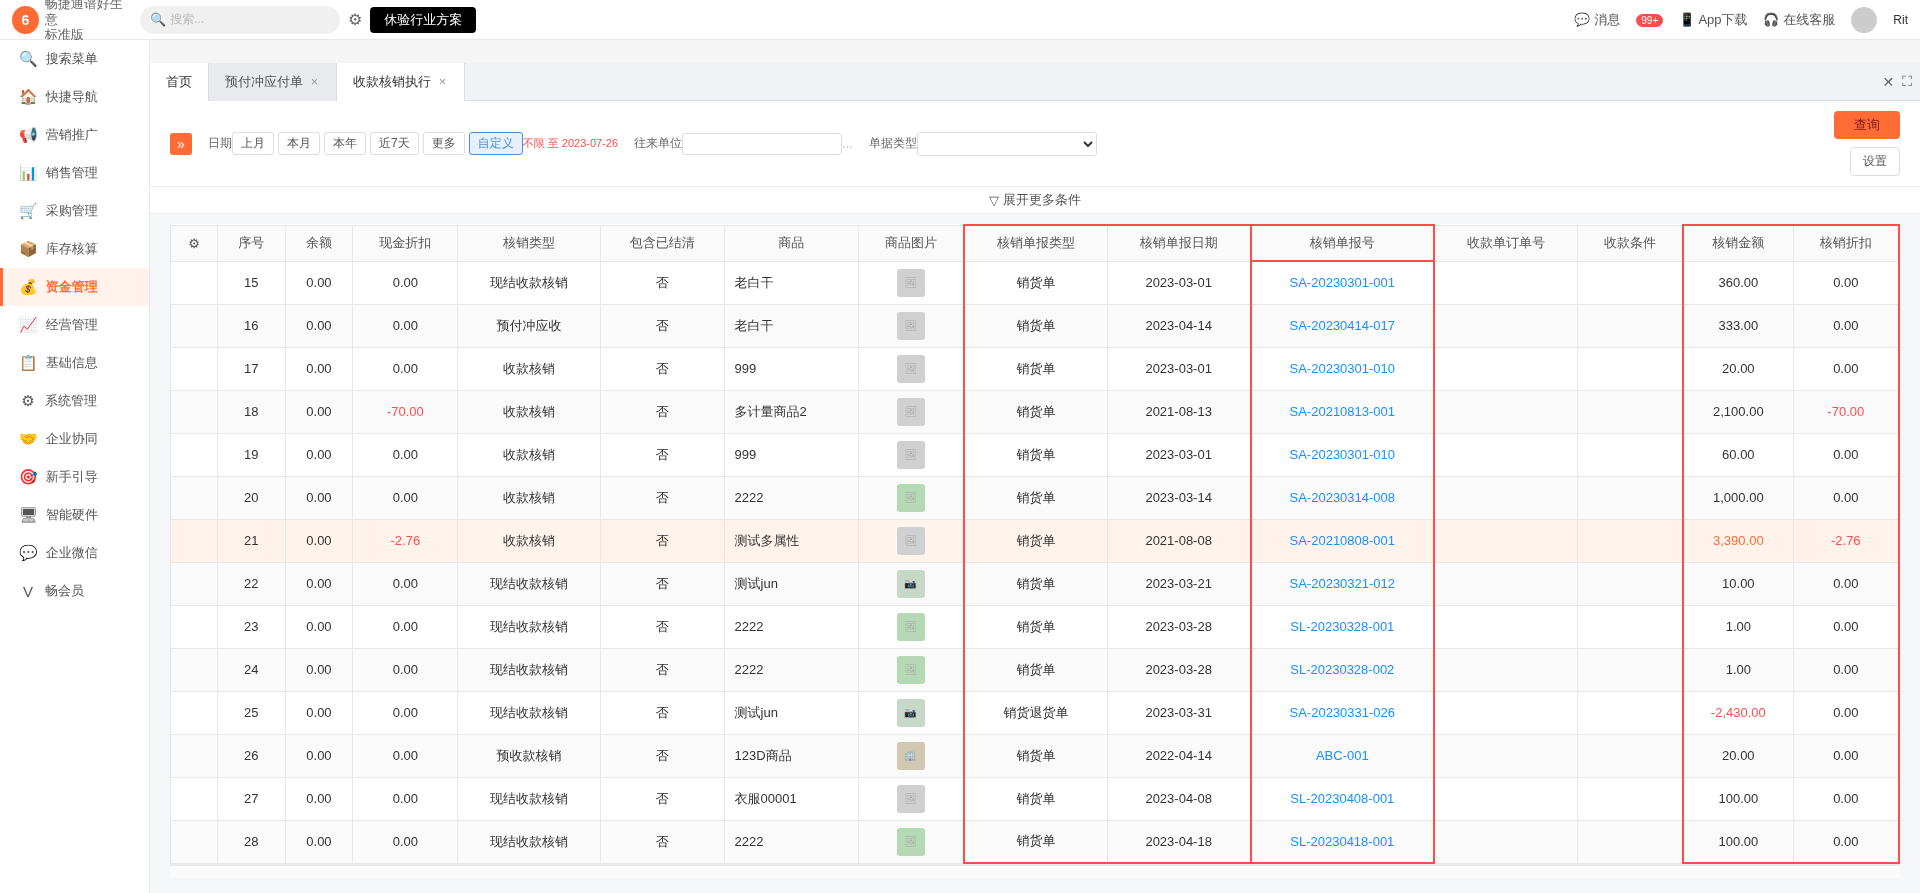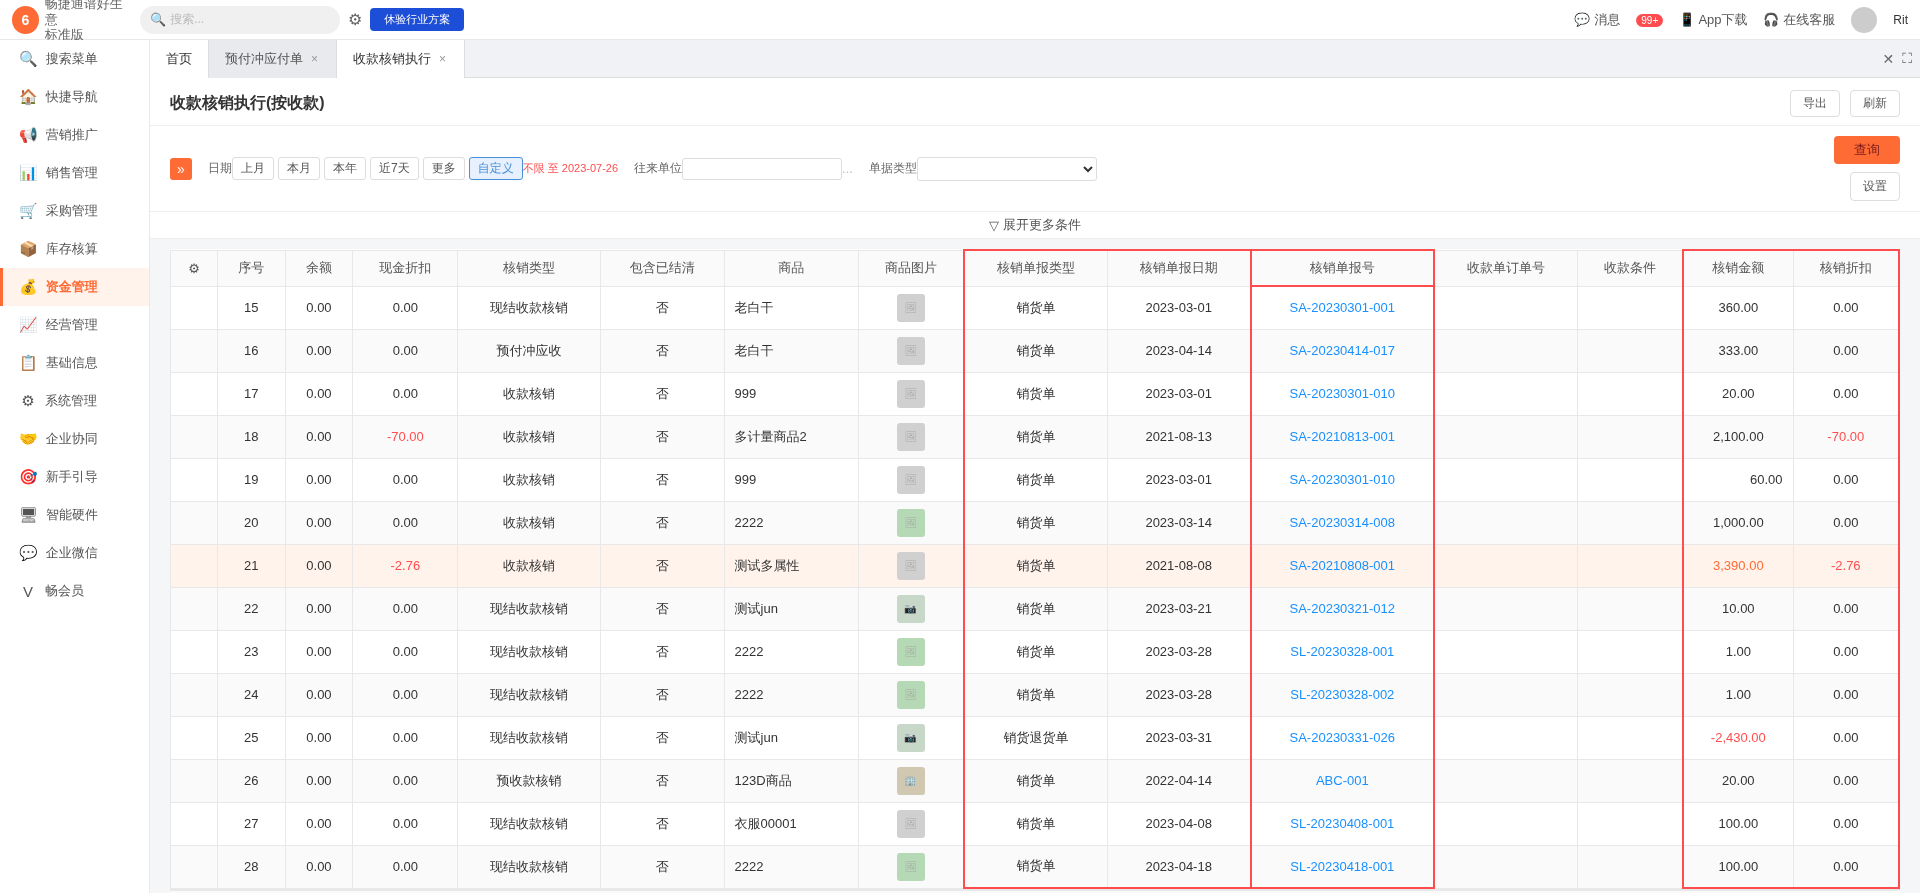--- a/index.html
+++ b/index.html
@@ -35,26 +35,26 @@
       height: 28px;
       background: #f0f0f0;
       border-radius: 14px;
       display: flex; align-items: center;
       padding: 0 10px;
       color: #aaa;
       font-size: 12px;
     }
     .top-bar-actions { margin-left: auto; display: flex; align-items: center; gap: 12px; }
     .btn-industry {
-      background: #1d4ed8;
+      background: #000000;
       color: #fff;
       border: none;
       border-radius: 4px;
       padding: 4px 14px;
-      font-size: 11px;
+      font-size: 13px;
       cursor: pointer;
     }
     .top-right-items { display: flex; align-items: center; gap: 16px; color: #555; font-size: 12px; }
     .badge-red {
       background: #ff4d4f;
       color: #fff;
       border-radius: 8px;
       padding: 1px 5px;
       font-size: 10px;
       margin-left: 16px;
@@ -81,21 +81,21 @@
       padding: 10px 16px;
       cursor: pointer;
       color: #555;
       font-size: 13px;
       border-left: 3px solid transparent;
     }
     .sidebar-item.active { background: #fff3ec; color: #ff6b35; border-left-color: #ff6b35; font-weight: bold; }
     .sidebar-icon { font-size: 15px; min-width: 18px; text-align: center; }
 
     
-    .main-content { flex: 1; display: flex; flex-direction: column; overflow: hidden; }
+    .main-content { flex: 1; display: flex; flex-direction: column; overflow: hidden; margin-top: 23px; }
 
     
     .tab-bar {
       display: flex;
       align-items: center;
       background: #f0f2f5;
       border-bottom: 1px solid #ddd;
       padding: 0 0 0 0;
       height: 38px;
     }
@@ -428,27 +428,20 @@
           <span class="tab-close">×</span>
         </div>
         <div class="tab-bar-right">
           <span class="tab-bar-icon">✕</span>
           <span class="tab-bar-icon">⛶</span>
         </div>
       </div>
 
     <div class="page-area">
 
-      <div class="page-header">
-        <div class="page-title">收款核销执行(按收款)</div>
-        <div class="page-header-actions">
-          <button class="btn-export">导出</button>
-          <button class="btn-refresh">刷新</button>
-        </div>
-      </div>
 
       <div class="filter-bar">
         <button class="filter-toggle">»</button>
         <div class="filter-group">
           <span class="filter-label">日期</span>
           <div class="filter-date-btns">
             <button class="filter-btn">上月</button>
             <button class="filter-btn">本月</button>
             <button class="filter-btn">本年</button>
             <button class="filter-btn">近7天</button>
@@ -576,21 +569,21 @@
                 <td>0.00</td>
                 <td>收款核销</td>
                 <td>否</td>
                 <td style="text-align: left;">999</td>
                 <td><div class="img-thumb gray">🖼</div></td>
                 <td style="border-left: 2px solid rgb(255, 77, 79);">销货单</td>
                 <td style="border-right: 2px solid rgb(255, 77, 79);">2023-03-01</td>
                 <td style="border-left: 2px solid rgb(255, 77, 79); border-right: 2px solid rgb(255, 77, 79);"><a class="link-text">SA-20230301-010</a></td>
                 <td></td>
                 <td></td>
-                <td style="border-left: 2px solid rgb(255, 77, 79); text-align: right;">60.00</td>
+                <td style="border-left: 2px solid rgb(255, 77, 79);">60.00</td>
                 <td style="border-right: 2px solid rgb(255, 77, 79);">0.00</td>
               </tr>
               <tr>
                 <td></td>
                 <td>20</td>
                 <td>0.00</td>
                 <td>0.00</td>
                 <td>收款核销</td>
                 <td>否</td>
                 <td style="text-align: left;">2222</td>

